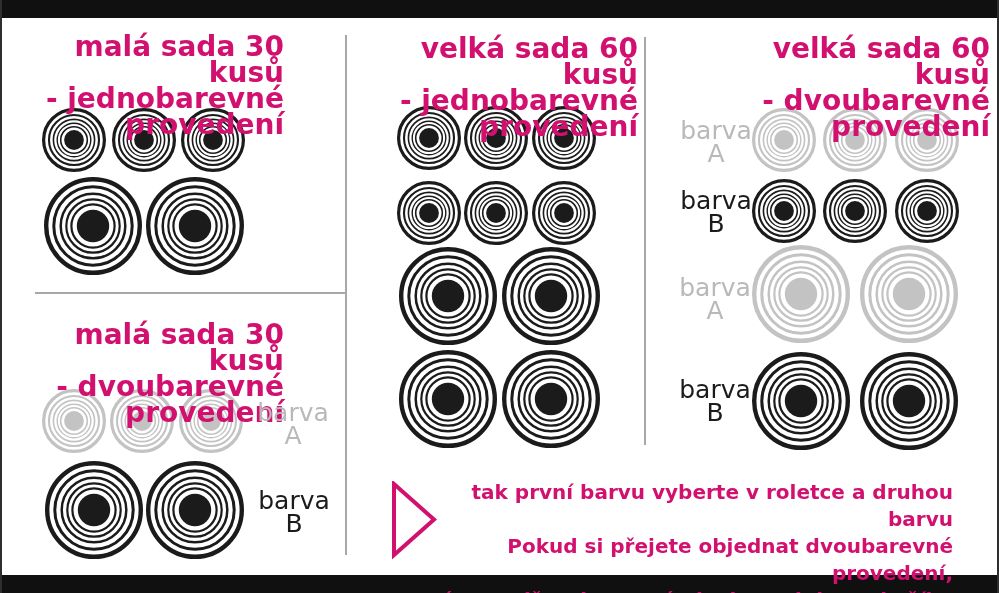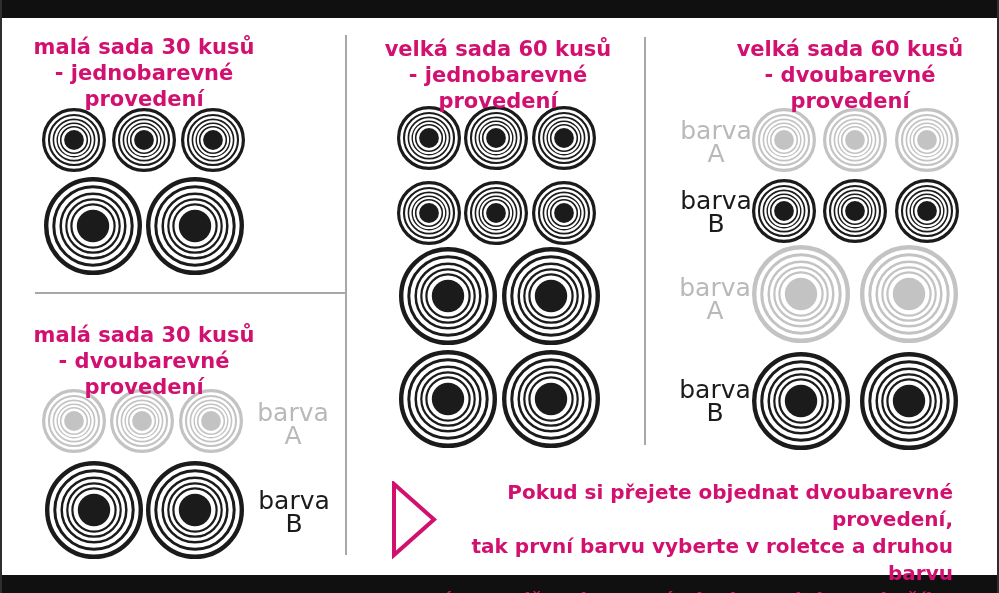--- a/index.html
+++ b/index.html
@@ -7,22 +7,22 @@
   .frame{position:relative;width:999px;height:593px;background:#ffffff;overflow:hidden;
          box-sizing:border-box;border-left:2px solid #2e2e2e;border-right:2px solid #2e2e2e;}
   .bar{position:absolute;left:-2px;right:-2px;height:18px;background:var(--frame,#101010);}
   .bar.top{top:0;}
   .bar.bottom{bottom:0;}
   .divider{position:absolute;background:var(--divider,#a8a8a8);}
   .divider.v1{left:343px;top:35px;width:2px;height:520px;}
   .divider.v2{left:642px;top:37px;width:2px;height:408px;}
   .divider.h1{left:33px;top:292px;width:310px;height:2px;}
   .circles{position:absolute;left:0;top:0;pointer-events:none;}
-  .title{position:absolute;width:280px;text-align:center;color:var(--accent,#d2106f);
-         font-size:21px;font-weight:bold;line-height:26px;}
+  .title{position:absolute;width:280px;text-align:right;color:var(--accent,#d2106f);
+         font-size:28px;font-weight:bold;line-height:26px;}
   .title.p1{left:2px;top:34px;}
   .title.p2{left:2px;top:322px;}
   .title.p3{left:356px;top:36px;}
   .title.p4{left:708px;top:36px;}
   .color-label{position:absolute;width:72px;text-align:center;font-size:25px;line-height:23px;}
   .color-label span{display:block;}
   .tone-gray{color:var(--gray_text,#b9b9b9);}
   .tone-ink{color:var(--ink,#1b1b1b);}
   .lbl-left-a{left:255px;top:401px;}
   .lbl-left-b{left:256px;top:489px;}
@@ -269,17 +269,17 @@
   <div class="color-label tone-ink lbl-r4-b">
     <span>barva</span>
     <span>B</span>
   </div>
 
   <svg class="triangle" width="48" height="80" viewBox="0 0 48 80">
     <polygon points="3,3 3,74 43,38.5"></polygon>
   </svg>
 
   <div class="note">
+    <div>tak první barvu vyberte v roletce a druhou barvu</div>
     <div>Pokud si přejete objednat dvoubarevné provedení,</div>
-    <div>tak první barvu vyberte v roletce a druhou barvu</div>
     <div>nám napište do poznámky k produktu v košíku</div>
   </div>
 </div>
 
 </body></html>

